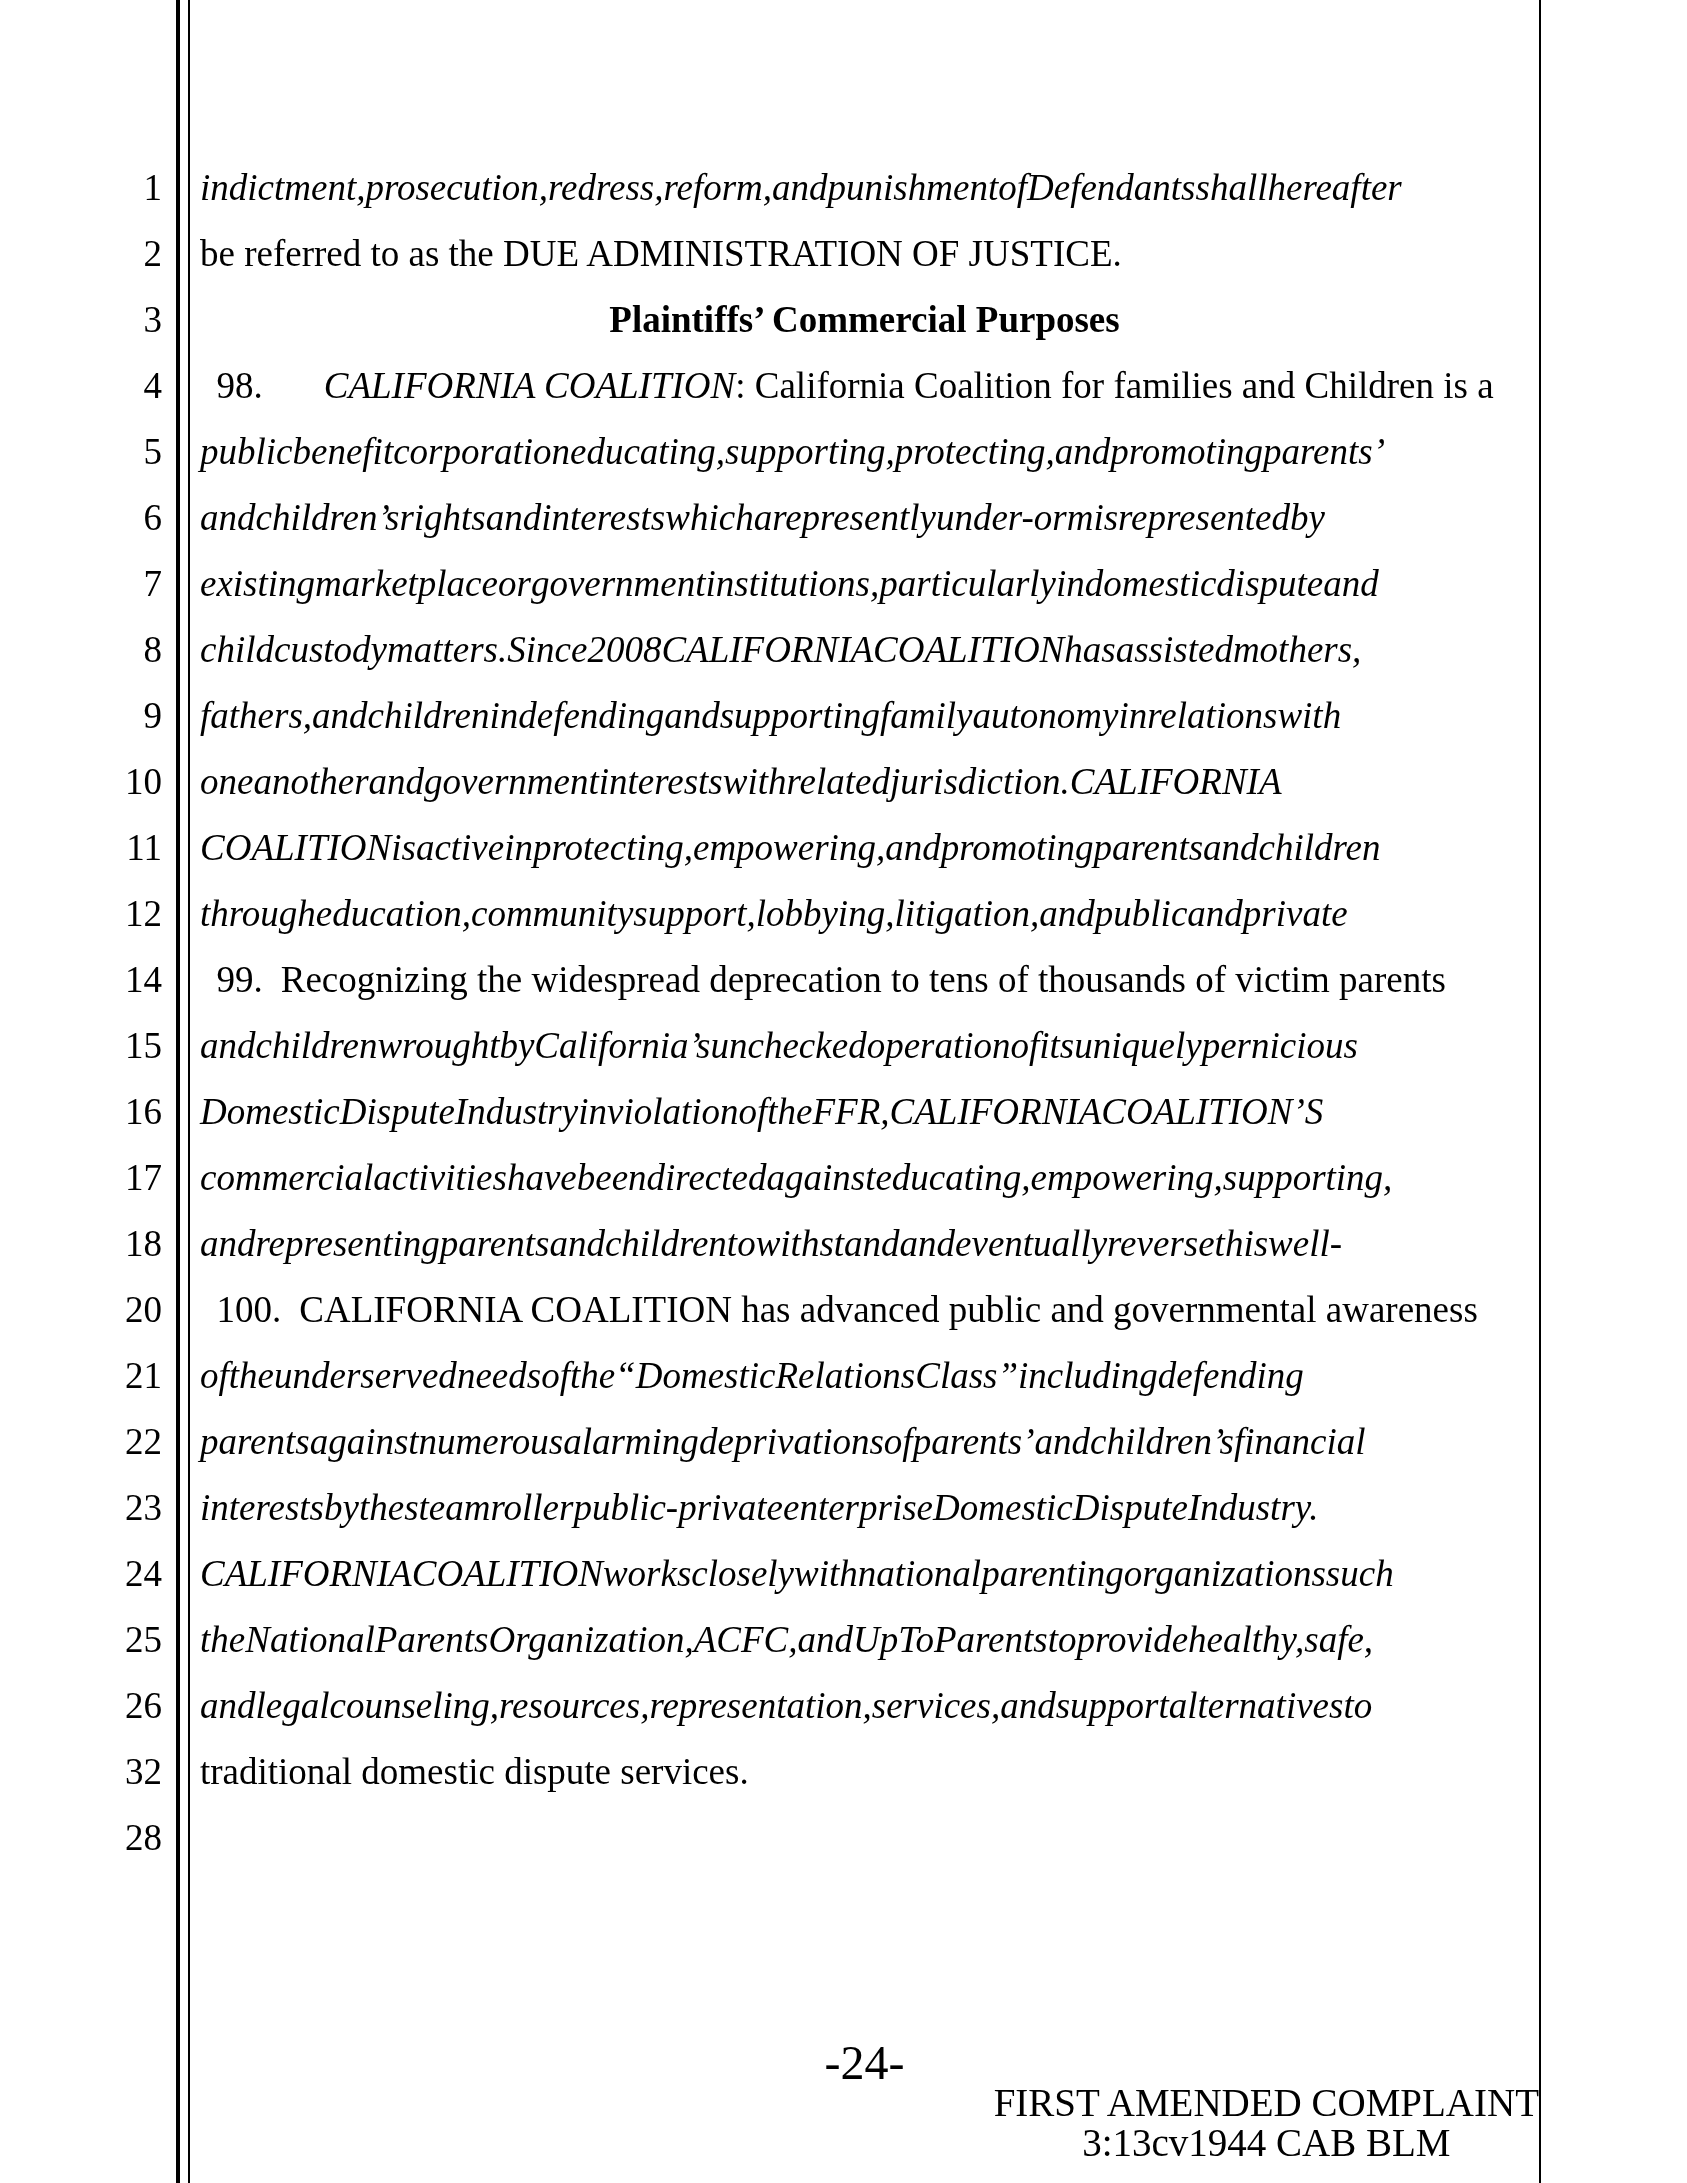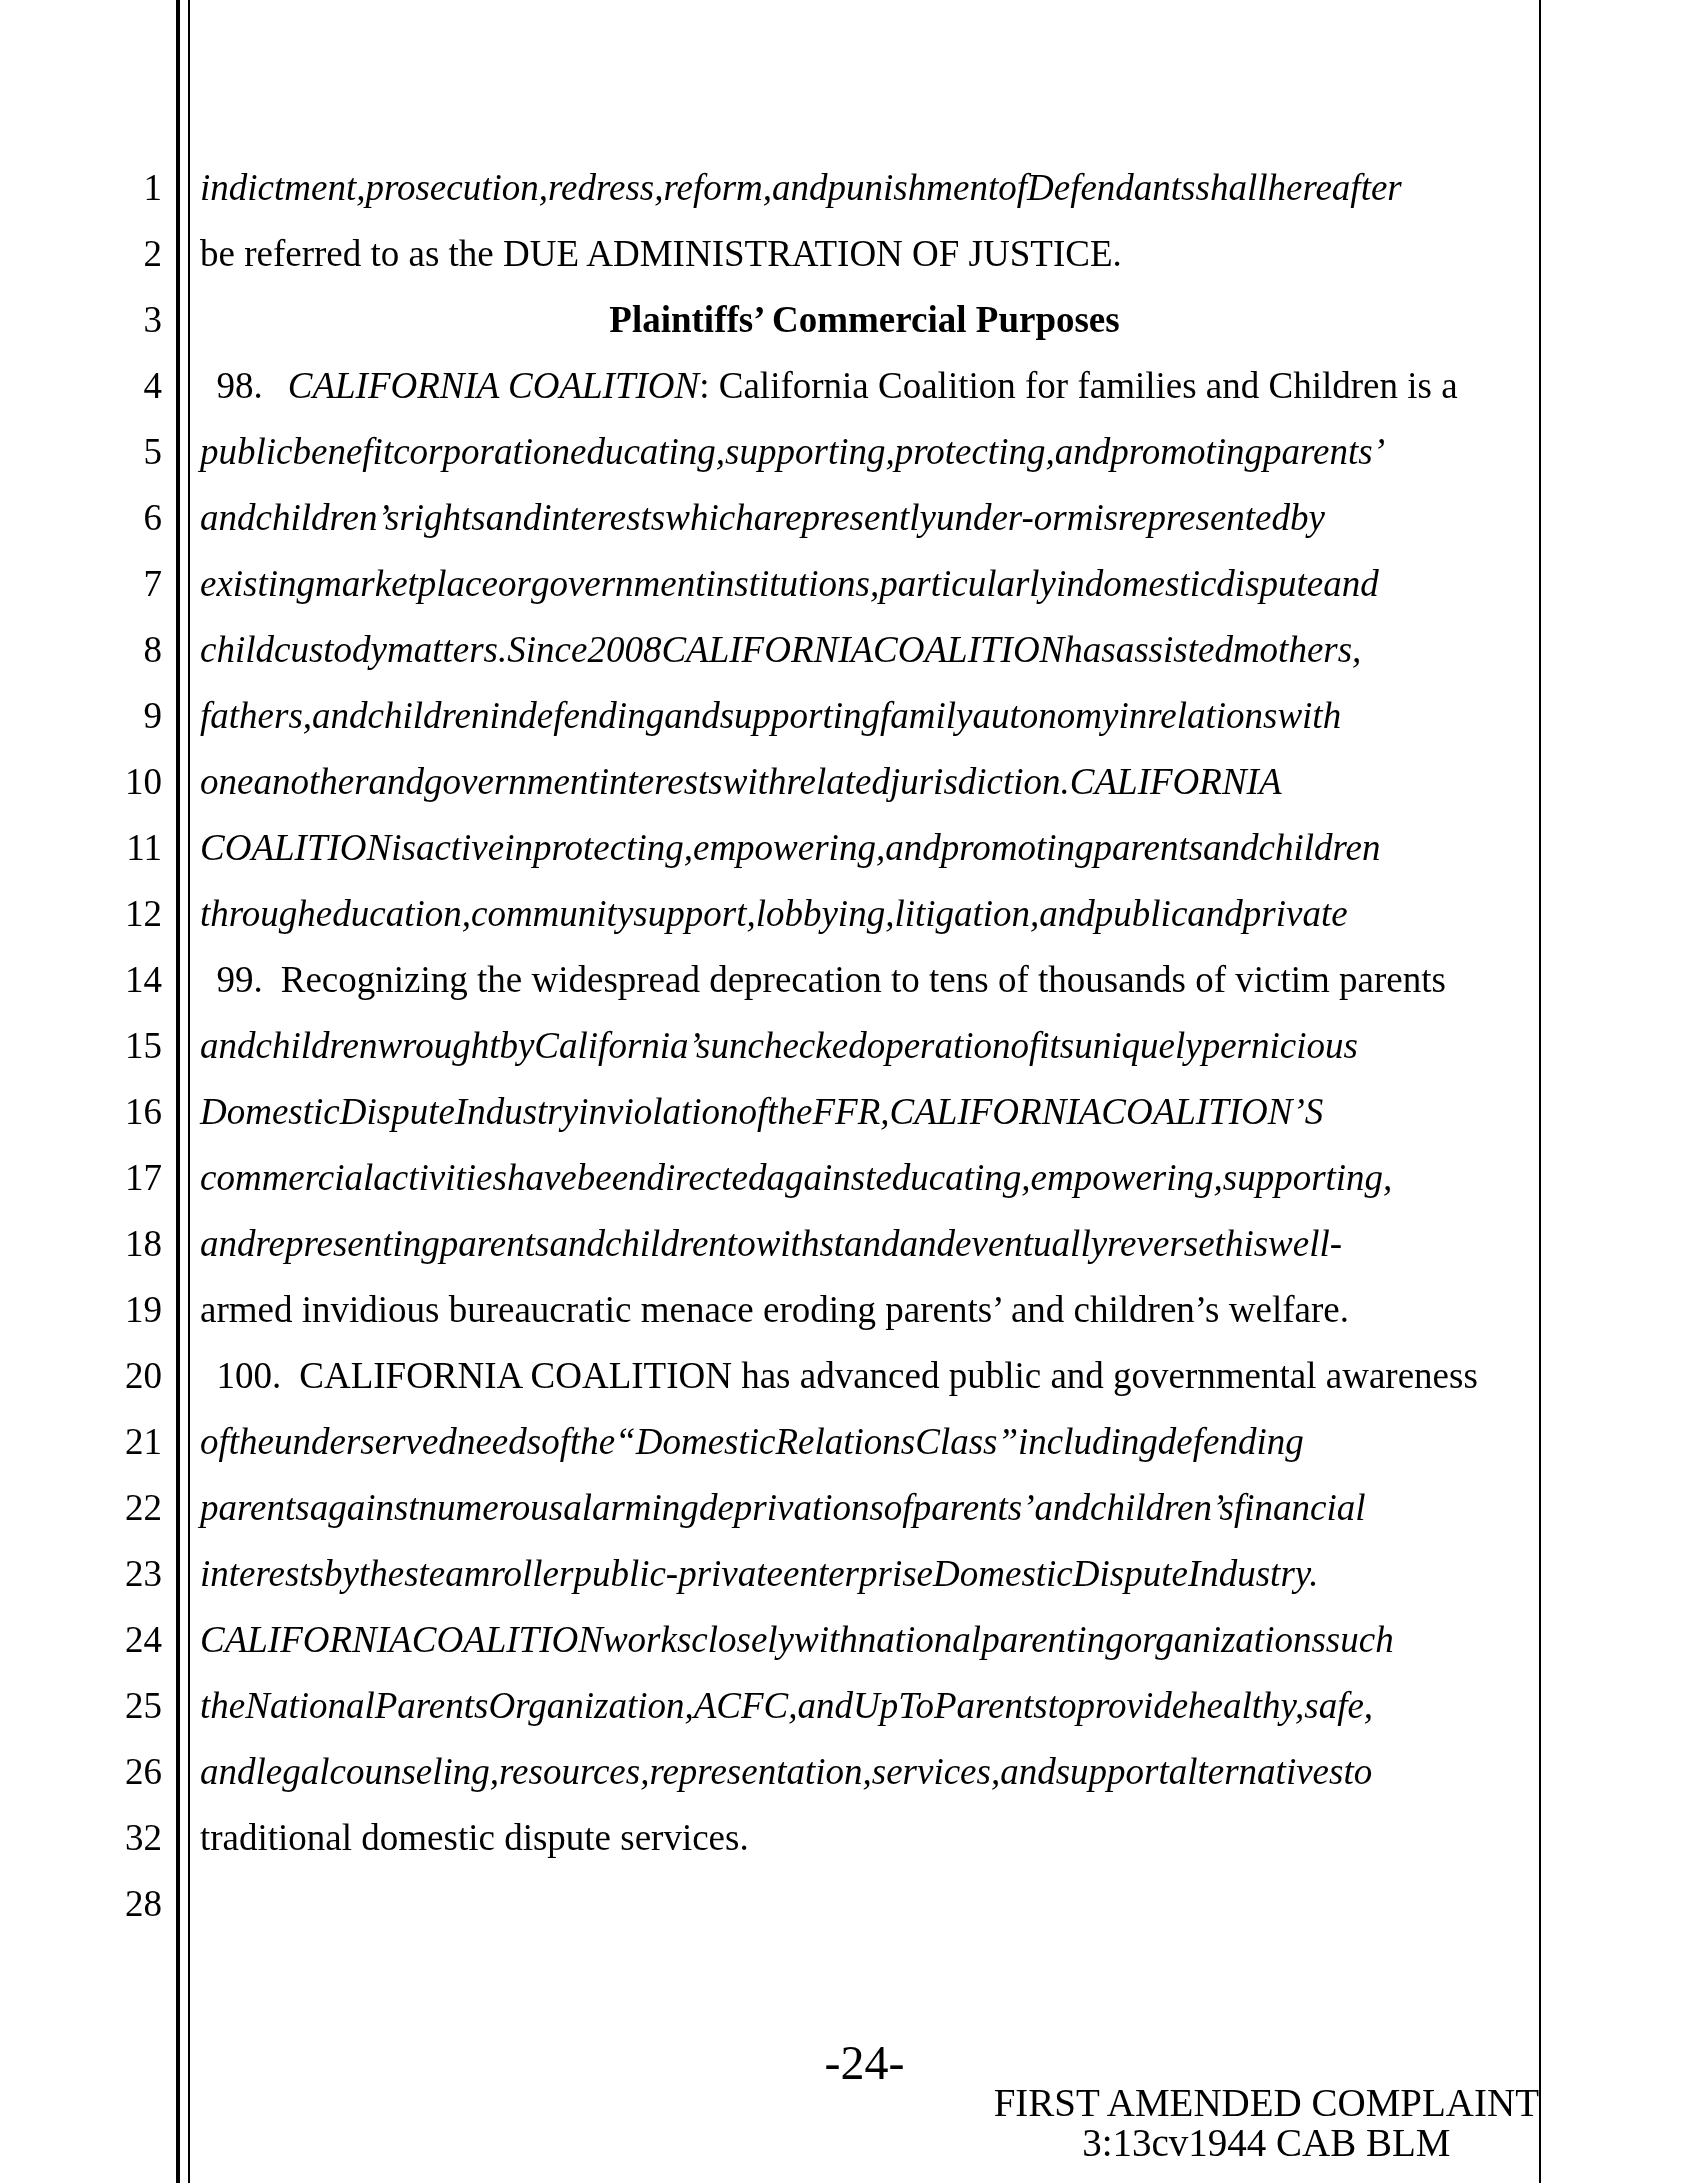--- a/index.html
+++ b/index.html
@@ -93,21 +93,21 @@
     align-items: center;
     font-style: italic;
   }
   .just > span { white-space: pre; }
 
   .ctr {
     text-align: center;
     width: 1329px;
     font-weight: bold;
   }
-  .ital { font-style: italic; }
+  .ital { font-style: italic; margin-left: 36px; }
   .indent-num { display: inline-block; }
 
   
   .page-number {
     position: absolute;
     left: 200px;
     width: 1329px;
     top: 2035px;
     text-align: center;
     font-size: 48px;
@@ -370,24 +370,20 @@
             <span>children</span>
             <span>to</span>
             <span>withstand</span>
             <span>and</span>
             <span>eventually</span>
             <span>reverse</span>
             <span>this</span>
             <span>well-</span>
           </div>
         </div>
-      </div>
-      <div class="line-row">
-        <div class="line-no">19</div>
-        <div class="line-text"><span>armed invidious bureaucratic menace eroding parents’ and children’s welfare.</span></div>
       </div>
       <div class="line-row">
         <div class="line-no">20</div>
         <div class="line-text"><span class="indent-num" style="margin-left: 16.5px; margin-right: 18px;">100.</span><span>CALIFORNIA COALITION has advanced public and governmental awareness</span></div>
       </div>
       <div class="line-row">
         <div class="line-no">21</div>
         <div class="line-text">
           <div class="just">
             <span>of</span>

